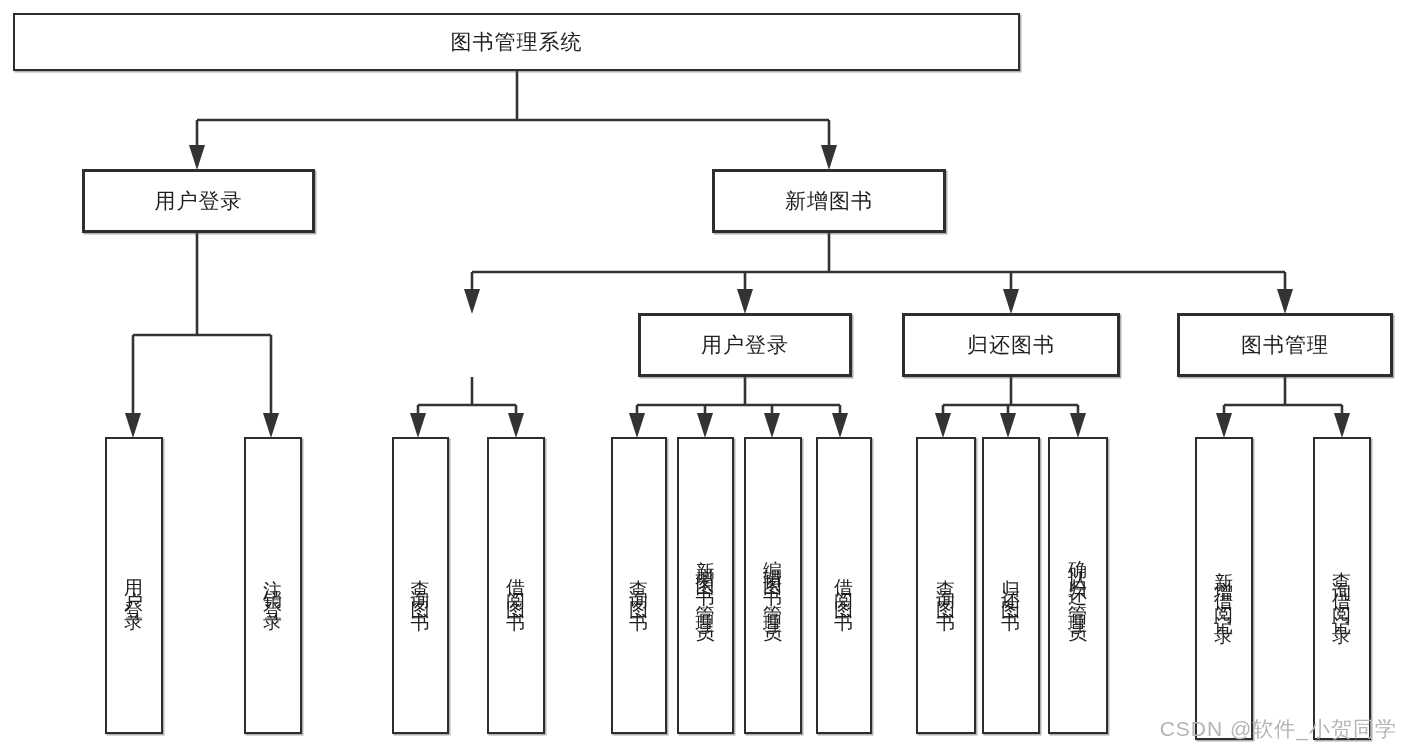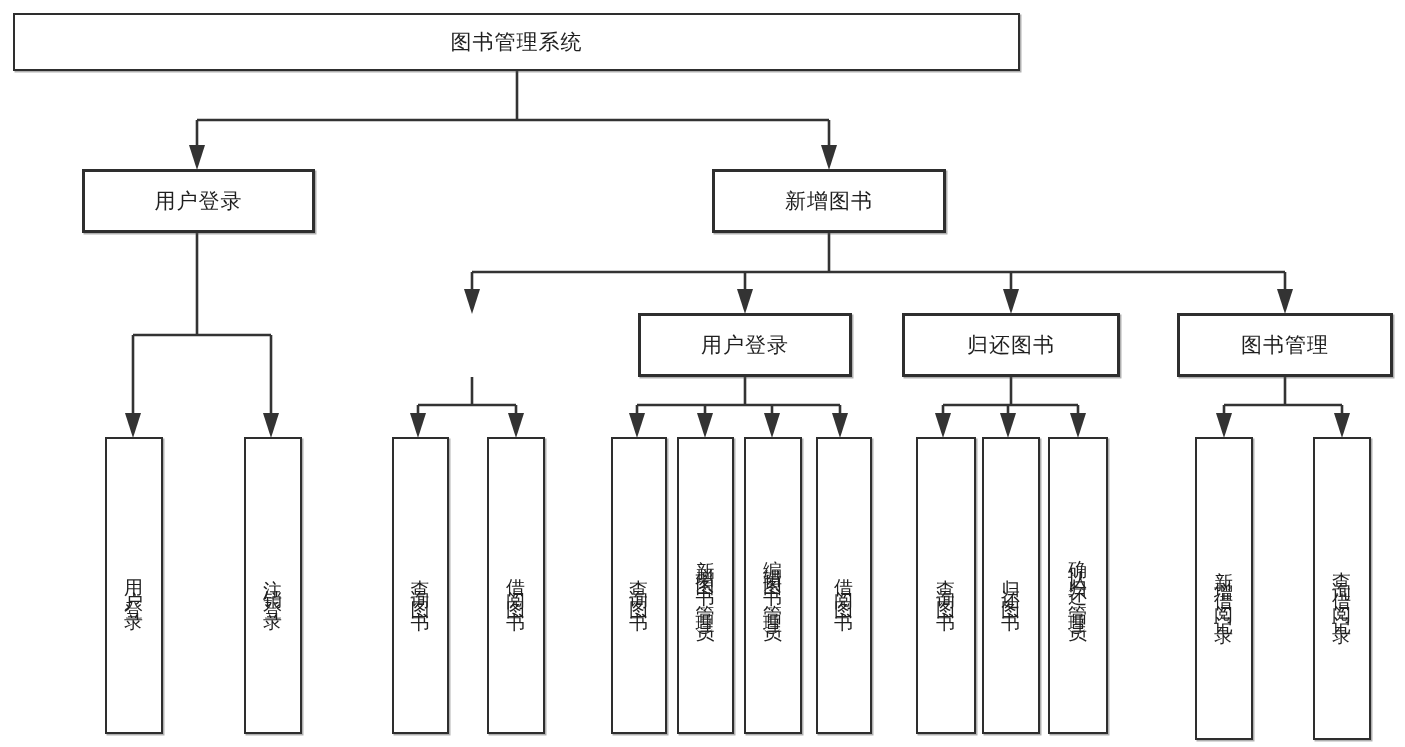--- a/index.html
+++ b/index.html
@@ -185,14 +185,15 @@
     <span>确认归还（管理员）</span>
   </div>
 
   <div class="leaf" style="left:1195px;top:437px;width:58px;height:303px">
     <span>新增借阅记录</span>
   </div>
   <div class="leaf" style="left:1313px;top:437px;width:58px;height:303px">
     <span>查询借阅记录</span>
   </div>
 
+  <div class="watermark">CSDN @软件_小贺同学</div>
 
 </div>
 
 </body></html>

